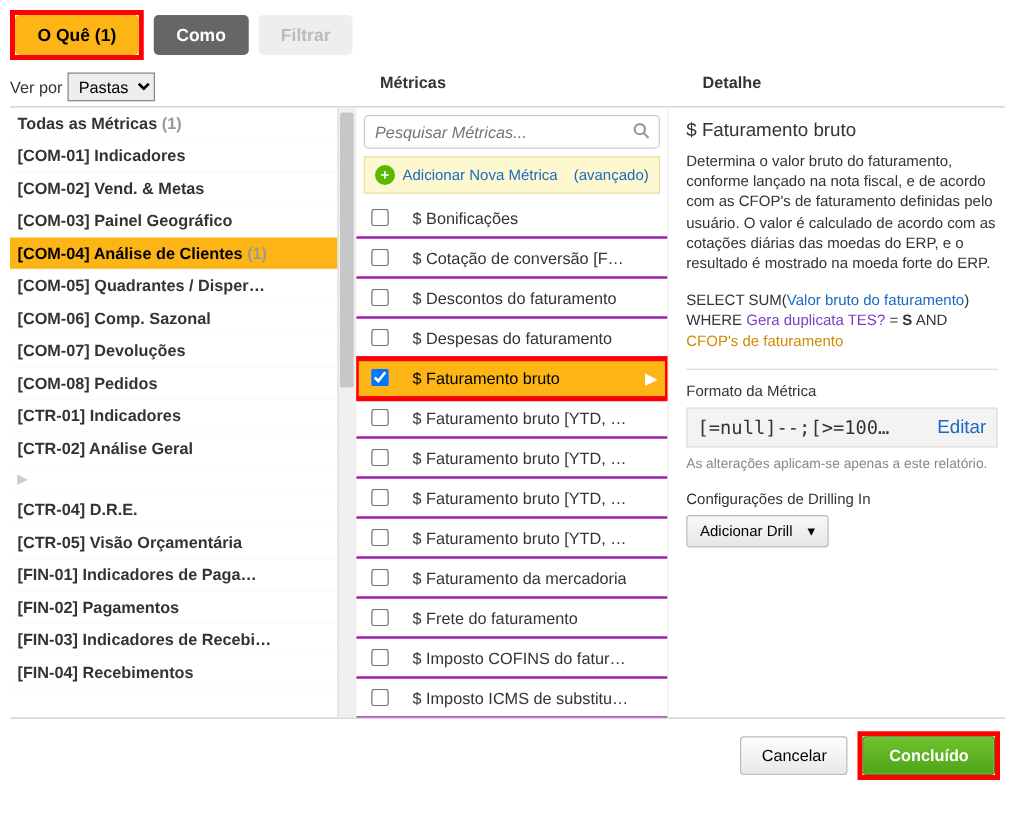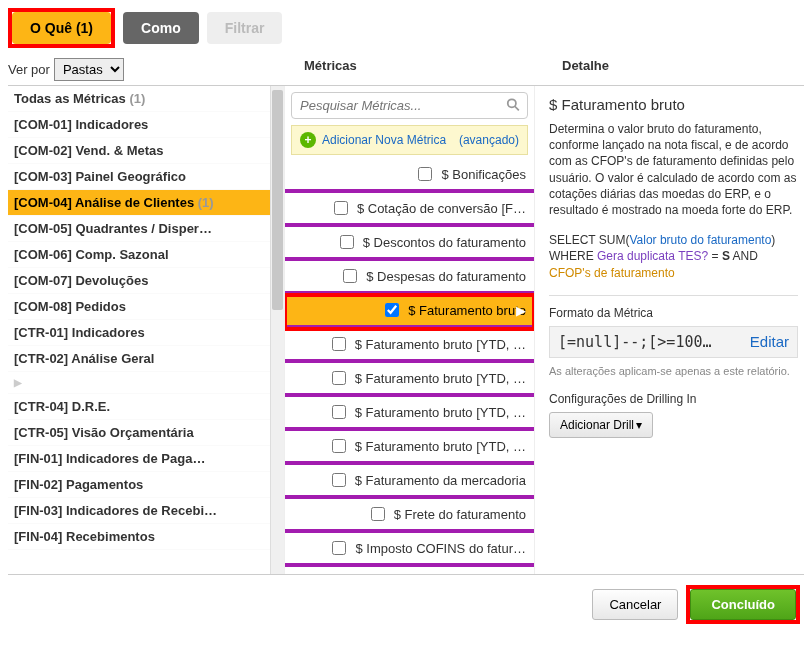--- a/index.html
+++ b/index.html
@@ -153,29 +153,28 @@
   .add-text { color: #1a69c4; flex: 1; }
   .add-adv { color: #1a69c4; }
   .metric-list {
     flex: 1;
     overflow: hidden;
     position: relative;
   }
   .metric-row {
     display: flex;
     align-items: center;
-    gap: 6px;
+    gap: 16px;
     padding: 5px 8px;
     color: #333;
-    border-bottom: 4px solid #a21caf;
+    border-bottom: 2px solid #a21caf;
     cursor: pointer;
     white-space: nowrap;
     overflow: hidden;
     text-overflow: ellipsis;
-    justify-content: flex-end;
   }
   .metric-row input[type=checkbox] {
     width: 14px; height: 14px;
   }
   .metric-row .txt { overflow: hidden; text-overflow: ellipsis; }
   .metric-row.selected {
     background: #fdb515;
     color: #000;
     position: relative;
   }
@@ -222,21 +221,21 @@
   .fmt-note { color: #888; font-size: 11px; margin-top: 6px; line-height: 1.3;}
   .drill-label { margin: 14px 0 6px 0; }
   .drill-btn {
     background: linear-gradient(#f8f8f8,#e6e6e6);
     border: 1px solid #bbb;
     border-radius: 3px;
     padding: 5px 10px;
     font-size: 12px;
     display: inline-flex;
     align-items: center;
-    gap: 2px;
+    gap: 12px;
     cursor: pointer;
   }
   .footer-row {
     display: flex;
     justify-content: flex-end;
     gap: 8px;
     padding: 10px 4px 2px 4px;
     align-items: center;
   }
   .btn-cancel {

